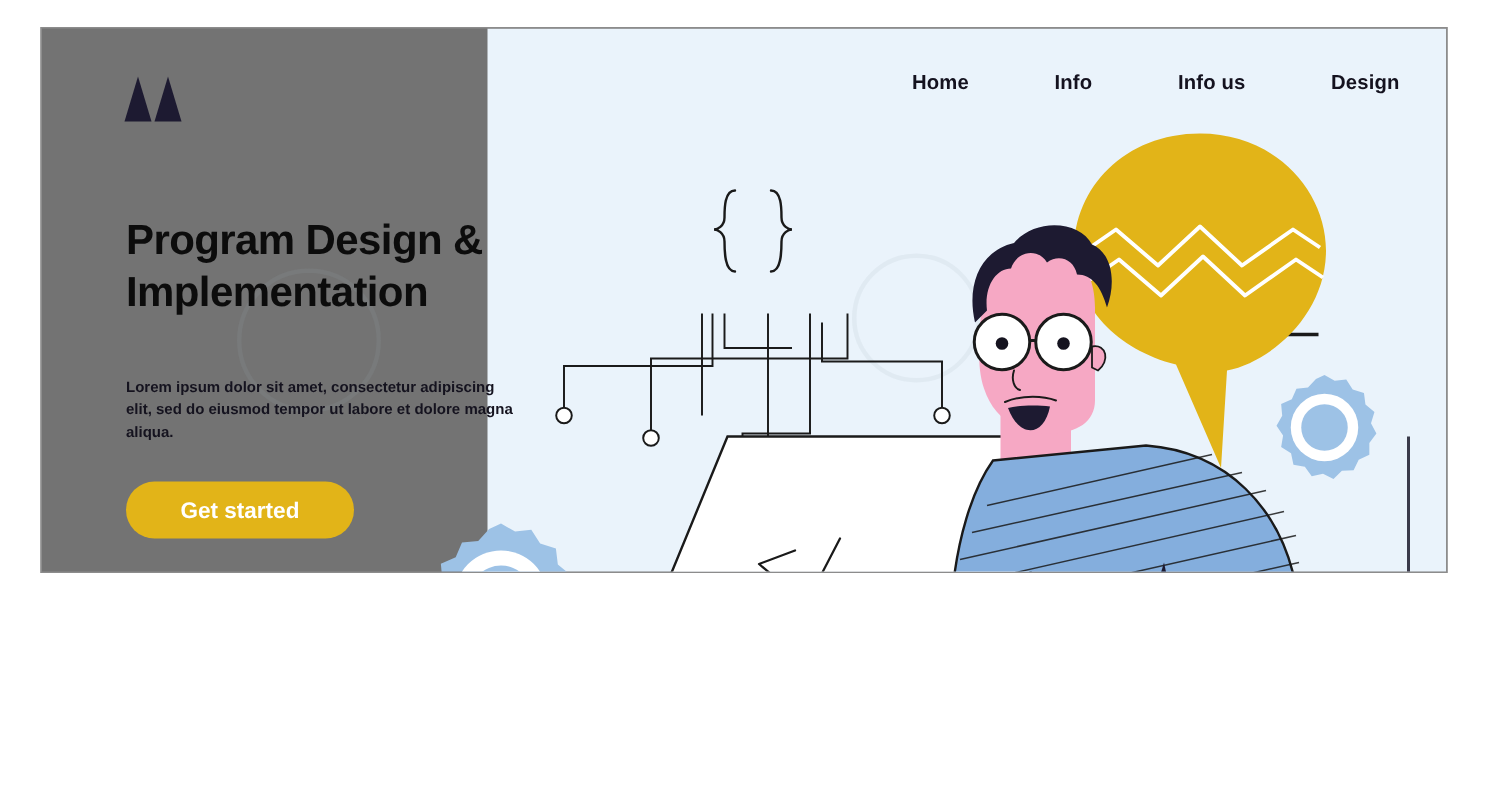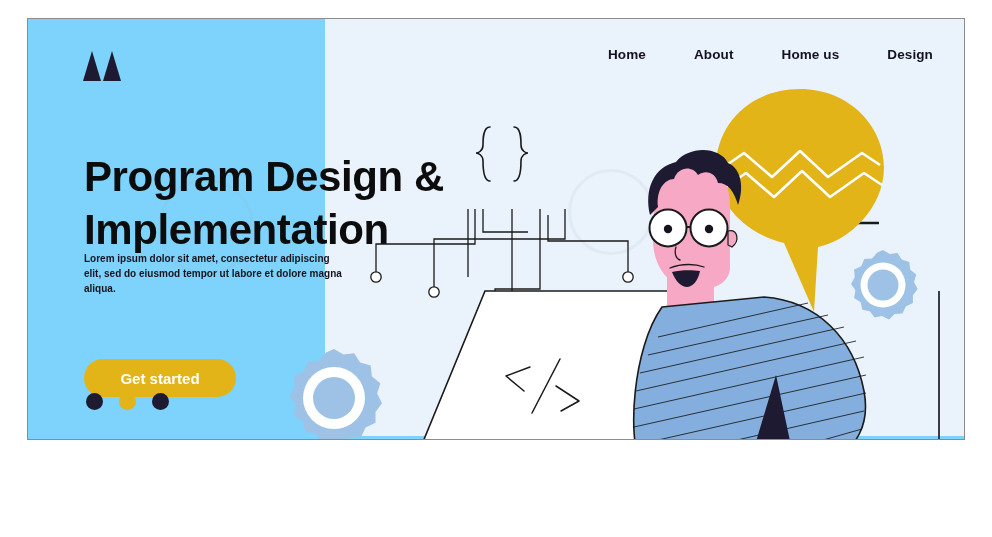--- a/index.html
+++ b/index.html
@@ -21,23 +21,23 @@
     position: absolute;
     left: 0; top: 0;
     width: 992px; height: 537px;
     background: #ffffff;
   }
   #frame {
     position: absolute;
     left: 27px;
     top: 18px;
     width: 938px;
-    height: 422px;
+    height: 364px;
     border: 1px solid #8c8c8c;
-    background: #7dd3fc;
+    background: #737373;
     overflow: hidden;
     box-sizing: border-box;
   }
 
   
   #blue-panel {
     position: absolute;
     left: 297px;
     top: 0px;
     width: 641px;
@@ -73,21 +73,21 @@
     cursor: pointer;
     white-space: nowrap;
   }
 
   
   #headline {
     position: absolute;
     left: 56px;
     top: 104px;
     width: 380px;
-    font-size: 42px;
+    font-size: 28px;
     line-height: 1.26;
     font-weight: bold;
     color: #0c0c0c;
     letter-spacing: -0.4px;
   }
   #subcopy {
     position: absolute;
     left: 56px;
     top: 222px;
     width: 262px;
@@ -106,21 +106,20 @@
     height: 38px;
     border: none;
     border-radius: 19px;
     background: #e2b418;
     color: #ffffff;
     font-family: "Liberation Sans", sans-serif;
     font-size: 15px;
     font-weight: bold;
     cursor: pointer;
     padding: 0;
-    margin-top: 38px;
   }
 
   
   #dots {
     position: absolute;
     left: 58px;
     top: 374px;
     display: flex;
     gap: 16px;
   }
@@ -163,22 +162,22 @@
 
     <div id="logo">
       <svg width="42" height="36" viewBox="0 0 42 36">
         <polygon points="2,34 11,4 20,34" fill="#1d1a31"></polygon>
         <polygon points="22,34 31,4 40,34" fill="#1d1a31"></polygon>
       </svg>
     </div>
 
     <nav id="nav">
       <span class="nav-item">Home</span>
-      <span class="nav-item">About</span>
-      <span class="nav-item">Home us</span>
+      <span class="nav-item">Info</span>
+      <span class="nav-item">Info us</span>
       <span class="nav-item">Design</span>
     </nav>
 
     <h1 id="headline">
       <span>Program Design &amp;</span><br>
       <span>Implementation</span>
     </h1>
 
     <p id="subcopy">Lorem ipsum dolor sit amet, consectetur adipiscing elit, sed do eiusmod tempor ut labore et dolore magna aliqua.</p>
 

